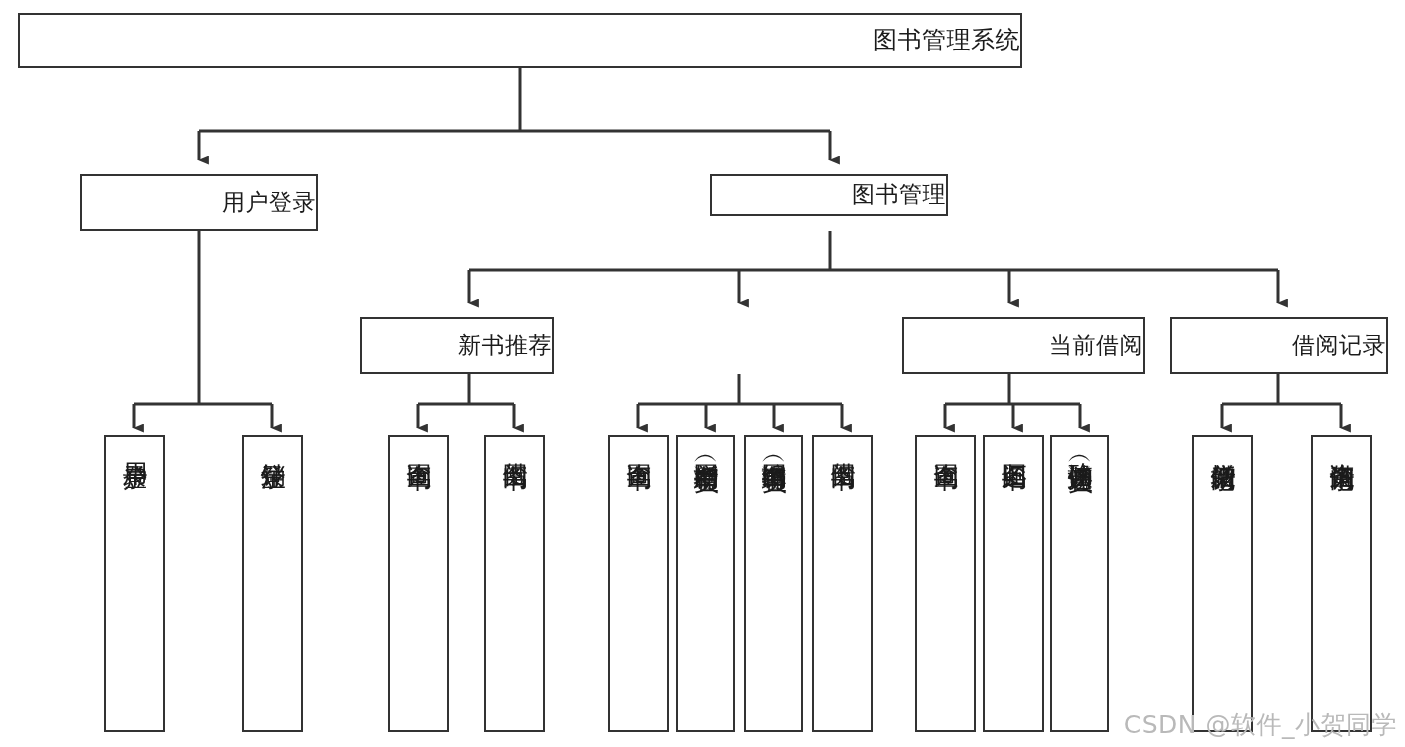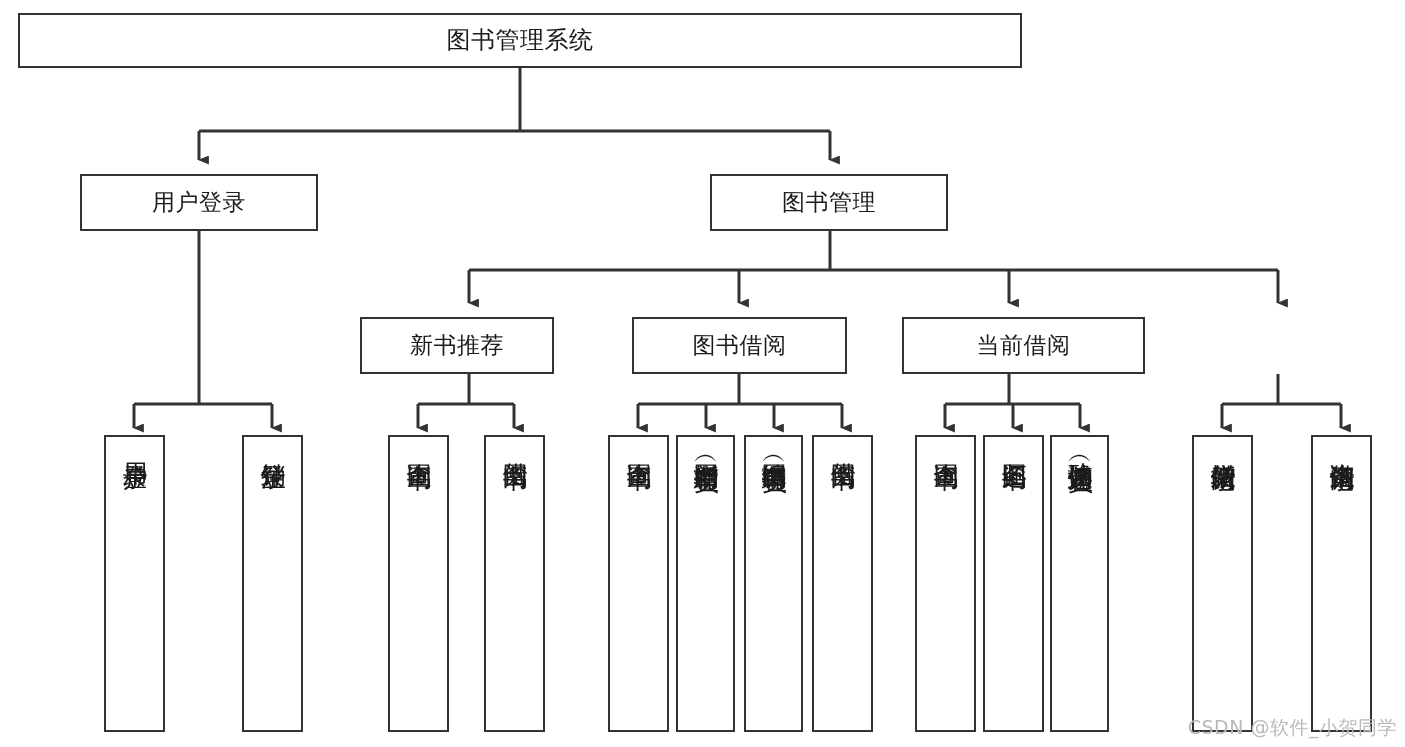--- a/index.html
+++ b/index.html
@@ -25,21 +25,21 @@
     width: 1405px;
     height: 747px;
   }
   .node-box {
     position: absolute;
     box-sizing: border-box;
     border: 2.5px solid #333333;
     background: #ffffff;
     display: flex;
     align-items: center;
-    justify-content: center;
+    justify-content: flex-end;
     color: #1b1b1b;
   }
   .node-label {
     font-family: "DejaVu Sans", "Liberation Sans", sans-serif;
     line-height: 1.18;
     white-space: nowrap;
     text-align: center;
   }
   
   .node-h .node-label {
@@ -63,21 +63,21 @@
     letter-spacing: 1px;
     max-height: 292px;
   }
   .node-v.tall .node-label {
     max-height: 300px;
   }
   #watermark {
     position: absolute;
     right: 8px;
     bottom: 6px;
-    font-size: 19px;
+    font-size: 25px;
     color: #b9b9b9;
     letter-spacing: 0.5px;
     white-space: nowrap;
     font-family: "DejaVu Sans", "Liberation Sans", sans-serif;
   }
 </style>
 </head>
 <body>
 
 <div id="diagram-root">
@@ -133,33 +133,33 @@
     </g>
   </svg>
 
   <div class="node-box node-h node-root" style="left:18px; top:13px; width:1004px; height:55px;">
     <span class="node-label">图书管理系统</span>
   </div>
 
   <div class="node-box node-h" style="left:80px; top:174px; width:238px; height:57px;">
     <span class="node-label">用户登录</span>
   </div>
-  <div class="node-box node-h" style="left:710px; top:174px; width:238px; height:57px;">
+  <div class="node-box node-h" style="left:710px; top:174px; width:238px; height:42px;">
     <span class="node-label">图书管理</span>
   </div>
 
   <div class="node-box node-h" style="left:360px; top:317px; width:194px; height:57px;">
     <span class="node-label">新书推荐</span>
   </div>
-  <div class="node-box node-h" style="left:632px; top:317px; width:215px; height:57px;">
-    <span class="node-label">图书借阅</span>
-  </div>
   <div class="node-box node-h" style="left:902px; top:317px; width:243px; height:57px;">
     <span class="node-label">当前借阅</span>
   </div>
+  <div class="node-box node-h" style="left:1170px; top:317px; width:218px; height:57px;">
+    <span class="node-label">借阅记录</span>
+  </div>
 
   <div class="node-box node-v" style="left:104px; top:435px; width:61px; height:297px;">
     <span class="node-label">用户登录</span>
   </div>
   <div class="node-box node-v" style="left:242px; top:435px; width:61px; height:297px;">
     <span class="node-label">注销登录</span>
   </div>
 
   <div class="node-box node-v" style="left:388px; top:435px; width:61px; height:297px;">
     <span class="node-label">查询图书</span>

